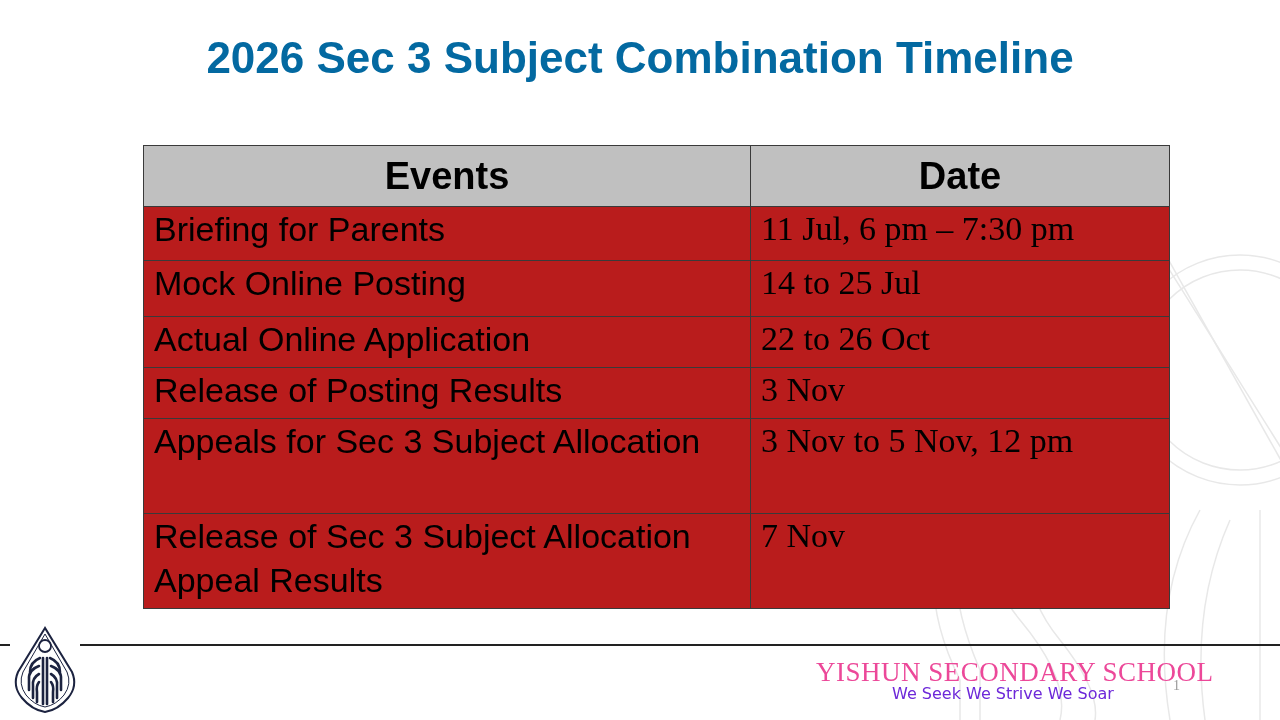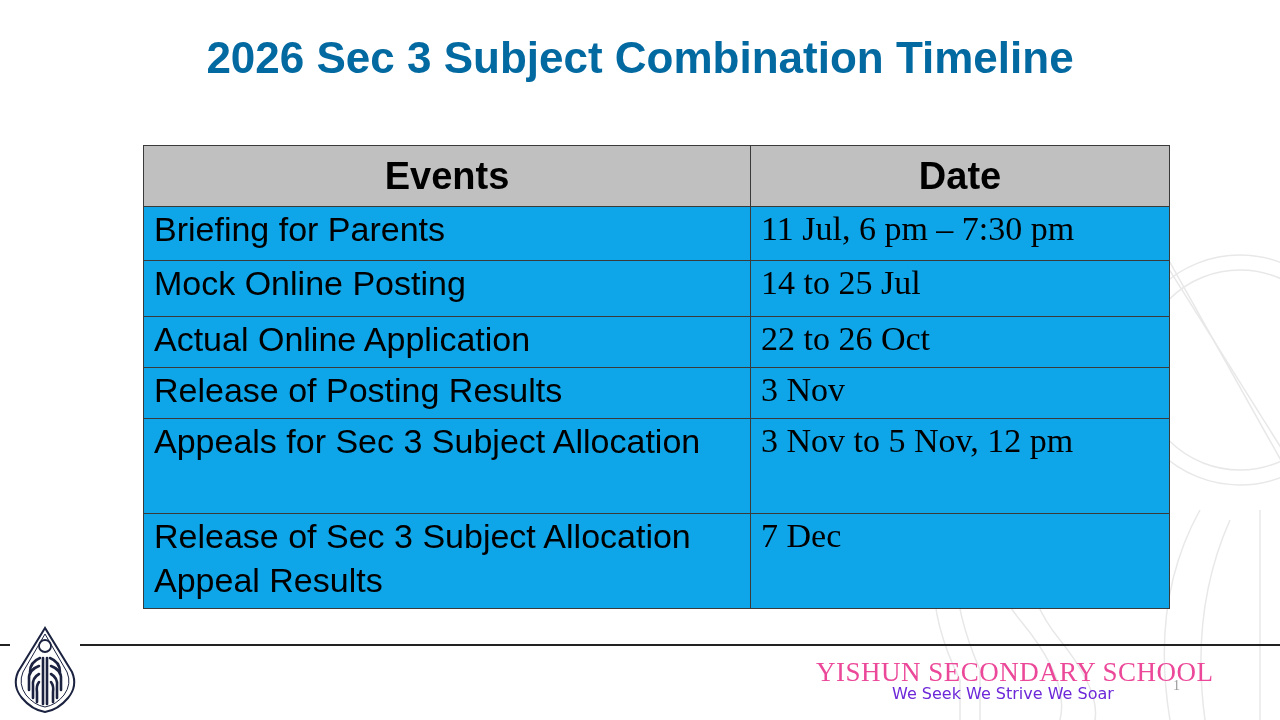--- a/index.html
+++ b/index.html
@@ -35,21 +35,21 @@
       letter-spacing: 0px;
     }
     table.timeline {
       position: absolute;
       left: 143px;
       top: 145px;
       width: 1027px;
       border-collapse: collapse;
       font-size: 34px;
       color: #000;
-      background: #0ea5e9;
+      background: #b91c1c;
     }
     table.timeline th, table.timeline td {
       border: 1.5px solid #3a3a3a;
       padding: 0 10px;
       vertical-align: top;
       text-align: left;
       line-height: 44px;
     }
     table.timeline th {
       background: #c0c0c0;
@@ -161,21 +161,21 @@
     <tr class="r4">
       <td class="col-event">Release of Posting Results</td>
       <td class="col-date">3 Nov</td>
     </tr>
     <tr class="r5">
       <td class="col-event">Appeals for Sec 3 Subject Allocation</td>
       <td class="col-date">3 Nov to 5 Nov, 12 pm</td>
     </tr>
     <tr class="r6">
       <td class="col-event">Release of Sec 3 Subject Allocation Appeal Results</td>
-      <td class="col-date">7 Dec</td>
+      <td class="col-date">7 Nov</td>
     </tr>
   </tbody>
 </table>
 
 <div class="footer-line"></div>
 
 <svg class="logo" viewBox="0 0 70 90" xmlns="http://www.w3.org/2000/svg">
   <path d="M35 4 L8 48 Q2 62 12 74 Q22 86 35 88 Q48 86 58 74 Q68 62 62 48 Z" fill="#fff" stroke="#1c2340" stroke-width="2"></path>
   <path d="M35 10 L13 48 Q8 60 16 71 Q24 81 35 83 Q46 81 54 71 Q62 60 57 48 Z" fill="none" stroke="#1c2340" stroke-width="1"></path>
   <circle cx="35" cy="22" r="6" fill="#fff" stroke="#1c2340" stroke-width="1.8"></circle>

